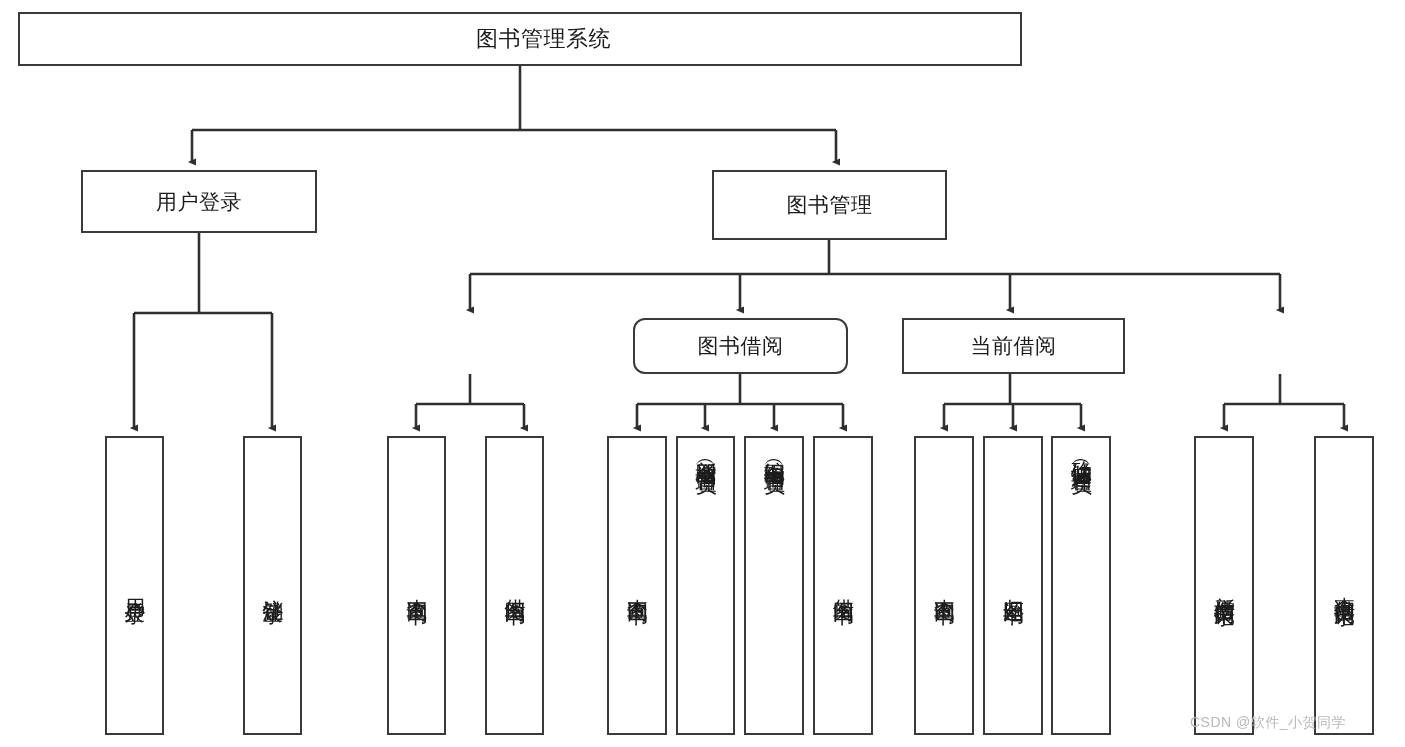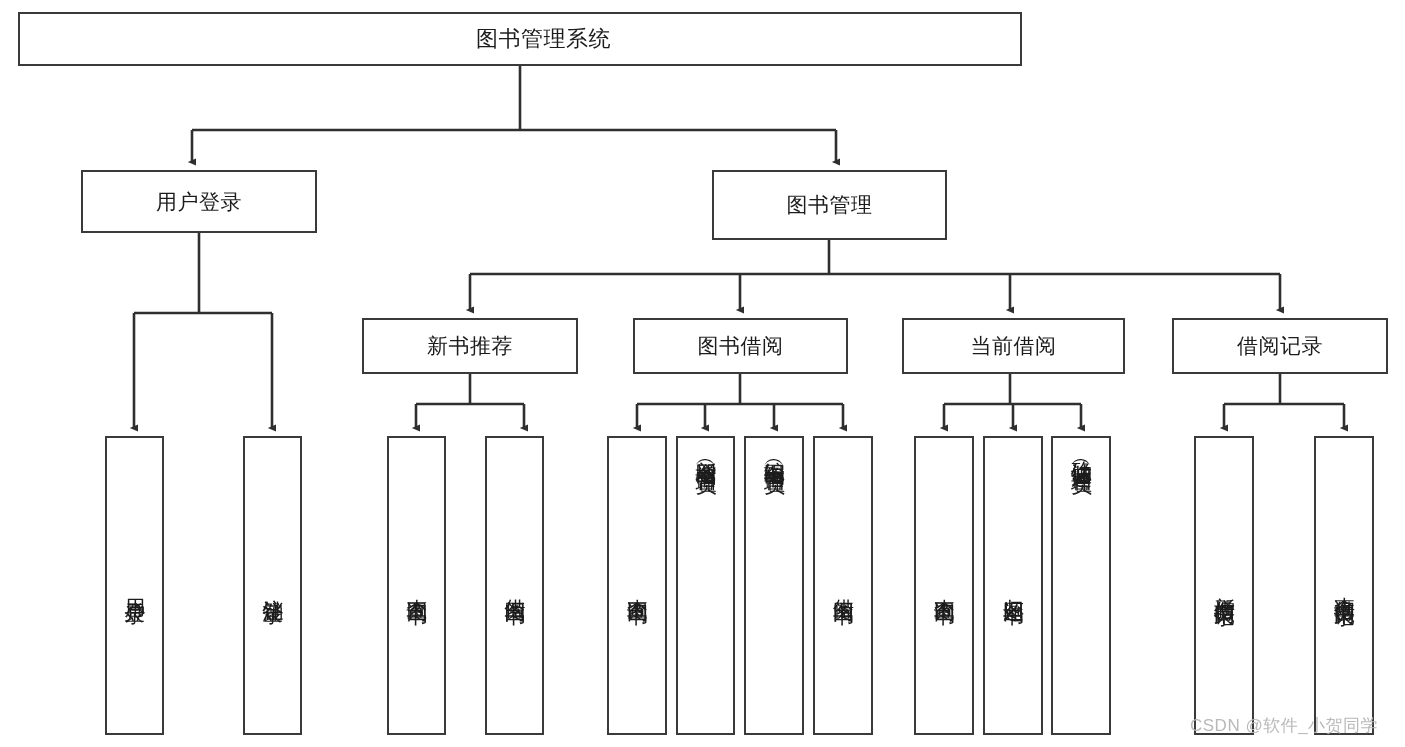--- a/index.html
+++ b/index.html
@@ -62,21 +62,21 @@
     line-height: 1.28;
     letter-spacing: 2px;
     white-space: nowrap;
   }
   .node.vert.mid {
     align-items: center;
     padding-top: 0;
   }
   .watermark {
     position: absolute;
-    font-size: 17px;
+    font-size: 14px;
     color: #b9b9b9;
     white-space: nowrap;
     z-index: 5;
     letter-spacing: 0.5px;
   }
 </style>
 </head>
 <body>
 
 <div id="canvas">
@@ -135,32 +135,26 @@
     <span class="label">图书管理系统</span>
   </div>
 
   <div class="node horiz" style="left:81px; top:170px; width:236px; height:63px;">
     <span class="label">用户登录</span>
   </div>
   <div class="node horiz" style="left:712px; top:170px; width:235px; height:70px;">
     <span class="label">图书管理</span>
   </div>
 
-  <div class="node horiz" style="left:362px; top:318px; width:216px; height:56px;">
-    <span class="label">新书推荐</span>
-  </div>
-  <div class="node horiz" style="left:633px; top:318px; width:215px; height:56px;">
+  <div class="node horiz" style="left:633px; top:318px; width:215px; height:56px;border-radius:12px;">
     <span class="label">图书借阅</span>
   </div>
   <div class="node horiz" style="left:902px; top:318px; width:223px; height:56px;">
     <span class="label">当前借阅</span>
   </div>
-  <div class="node horiz" style="left:1172px; top:318px; width:216px; height:56px;">
-    <span class="label">借阅记录</span>
-  </div>
 
   <div class="node vert mid" style="left:105px; top:436px; width:59px; height:299px;">
     <span class="label">用户登录</span>
   </div>
   <div class="node vert mid" style="left:243px; top:436px; width:59px; height:299px;">
     <span class="label">注销登录</span>
   </div>
 
   <div class="node vert mid" style="left:387px; top:436px; width:59px; height:299px;">
     <span class="label">查询图书</span>

